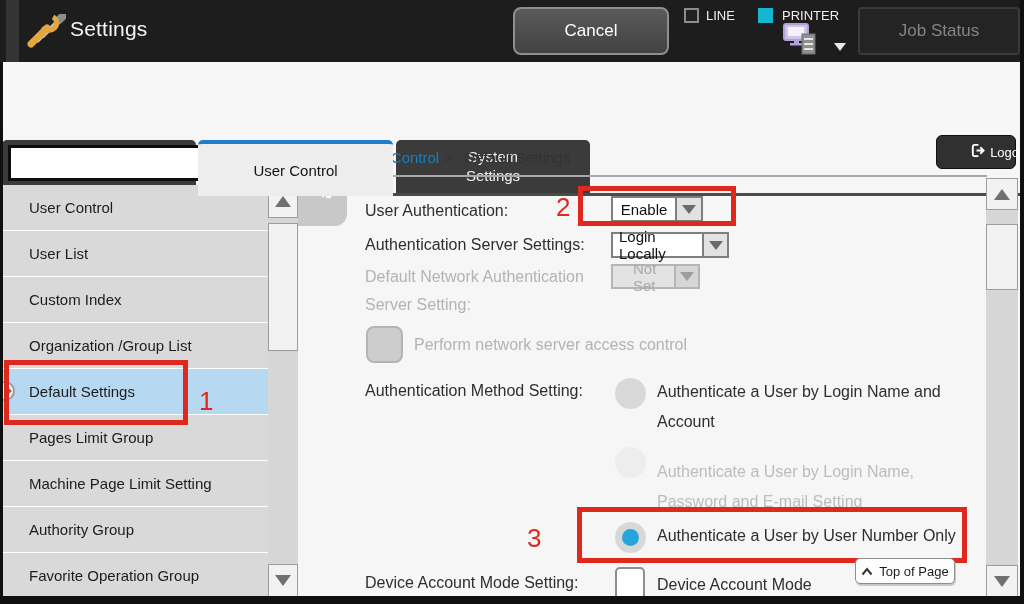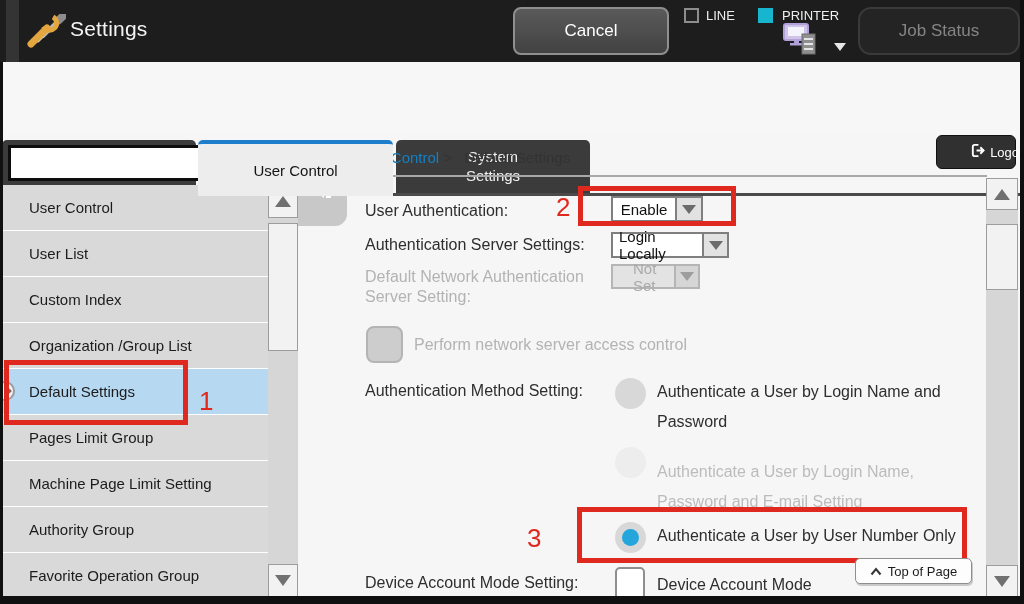--- a/index.html
+++ b/index.html
@@ -9,21 +9,21 @@
   .abs { position:absolute; }
 
   
   #topbar { left:0; top:0; width:1024px; height:62px; background:#1d1d1d; }
   #topbar .lstrip { left:6px; top:0; width:13px; height:62px; background:#343434; }
   #app-title { left:70px; top:17px; color:#f4f4f4; font-size:21px; letter-spacing:0.2px; }
   #settings-icon { left:26px; top:14px; }
   .cancel-btn { left:513px; top:7px; width:156px; height:48px; background:linear-gradient(#5a5a5a,#424242);
     border:2px solid #8f8f8f; border-radius:8px; color:#fff; font-size:17px; display:flex; align-items:center; justify-content:center; }
   .job-btn { left:858px; top:7px; width:162px; height:48px; background:#242424; border:2px solid #3a3a3a;
-    border-radius:13px; color:#858585; font-size:17px; display:flex; align-items:center; justify-content:center; }
+    border-radius:4px; color:#858585; font-size:17px; display:flex; align-items:center; justify-content:center; }
   .ind-box { width:15px; height:15px; }
   #line-box { left:684px; top:8px; border:2px solid #8d8d8d; background:#222; }
   #printer-box { left:758px; top:8px; background:#17b6ce; }
   .ind-label { color:#efefef; font-size:13px; }
   #line-label { left:706px; top:8px; }
   #printer-label { left:782px; top:8px; }
   #printer-status-icon { left:783px; top:23px; }
   #status-caret { left:834px; top:43px; width:0; height:0; border-left:6px solid transparent;
     border-right:6px solid transparent; border-top:8px solid #e8e8e8; }
 
@@ -96,21 +96,21 @@
 
   .cb-disabled { left:366px; top:326px; width:37px; height:37px; background:#cdcdcd; border:2px solid #b4b4b4; border-radius:8px; }
   .cb-plain { width:30px; height:33px; background:#fff; border:2px solid #8e8e8e; border-radius:5px; }
 
   .annot-num { color:#e0291e; font-size:26px; font-weight:500; z-index:5; }
   .annot-box { border:5px solid #e0291e; z-index:4; pointer-events:none; }
   #annot-box-1 { left:4px; top:360px; width:184px; height:65px; }
   #annot-box-2 { left:578px; top:186px; width:158px; height:40px; }
   #annot-box-3 { left:577px; top:507px; width:390px; height:56px; }
 
-  .topofpage { left:855px; top:558px; width:117px; height:26px; background:#fdfdfd; border:1px solid #8e8e8e;
+  .topofpage { left:855px; top:558px; width:100px; height:26px; background:#fdfdfd; border:1px solid #8e8e8e;
     border-radius:5px; box-shadow:1px 2px 0 #c9c9c9; display:flex; align-items:center; justify-content:center;
     gap:6px; font-size:13px; color:#1c1c1c; z-index:6; }
 
   
   .edge { background:#101010; z-index:7; }
   #edge-left { left:0; top:62px; width:3px; height:542px; }
   #edge-right { left:1020px; top:0; width:4px; height:604px; }
   #edge-bottom { left:0; top:596px; width:1024px; height:8px; }
 </style>
 </head>
@@ -243,36 +243,36 @@
 
   <div class="abs flabel" style="left:365px; top:236px;">Authentication Server Settings:</div>
   <div class="abs dd" style="left:611px; top:232px;">
     <div class="dtext" style="width:91px; height:26px;">Login Locally</div>
     <div class="dbtn" style="width:27px; height:26px;">
         <div class="caret"></div>
       </div>
   </div>
 
   <div class="abs flabel dis" style="left:365px; top:268px;">Default Network Authentication</div>
-  <div class="abs flabel dis" style="left:365px; top:288px;">Server Setting:</div>
+  <div class="abs flabel dis" style="left:365px; top:296px;">Server Setting:</div>
   <div class="abs dd disabled" style="left:611px; top:264px;">
     <div class="dtext" style="width:63px; height:25px;">Not Set</div>
     <div class="dbtn" style="width:26px; height:25px;">
         <div class="caret"></div>
       </div>
   </div>
 
   <div class="abs cb-disabled"></div>
   <div class="abs flabel dis" style="left:414px; top:336px;">Perform network server access control</div>
 
   <div class="abs flabel" style="left:365px; top:382px;">Authentication Method Setting:</div>
 
   <div class="abs radio" style="left:615px; top:378px;"></div>
   <div class="abs rlabel" style="left:657px; top:383px;">Authenticate a User by Login Name and</div>
-  <div class="abs rlabel" style="left:657px; top:413px;">Password</div>
+  <div class="abs rlabel" style="left:657px; top:413px;">Account</div>
 
   <div class="abs radio dis" style="left:615px; top:447px;"></div>
   <div class="abs rlabel dis" style="left:657px; top:452px;">Authenticate a User by Login Name,</div>
   <div class="abs rlabel dis" style="left:657px; top:482px;">Password and E-mail Setting</div>
 
   <div class="abs radio on" style="left:615px; top:522px;"></div>
   <div class="abs rlabel" style="left:657px; top:527px;">Authenticate a User by User Number Only</div>
 
   <div class="abs flabel" style="left:365px; top:574px;">Device Account Mode Setting:</div>
   <div class="abs cb-plain" style="left:615px; top:567px;"></div>

